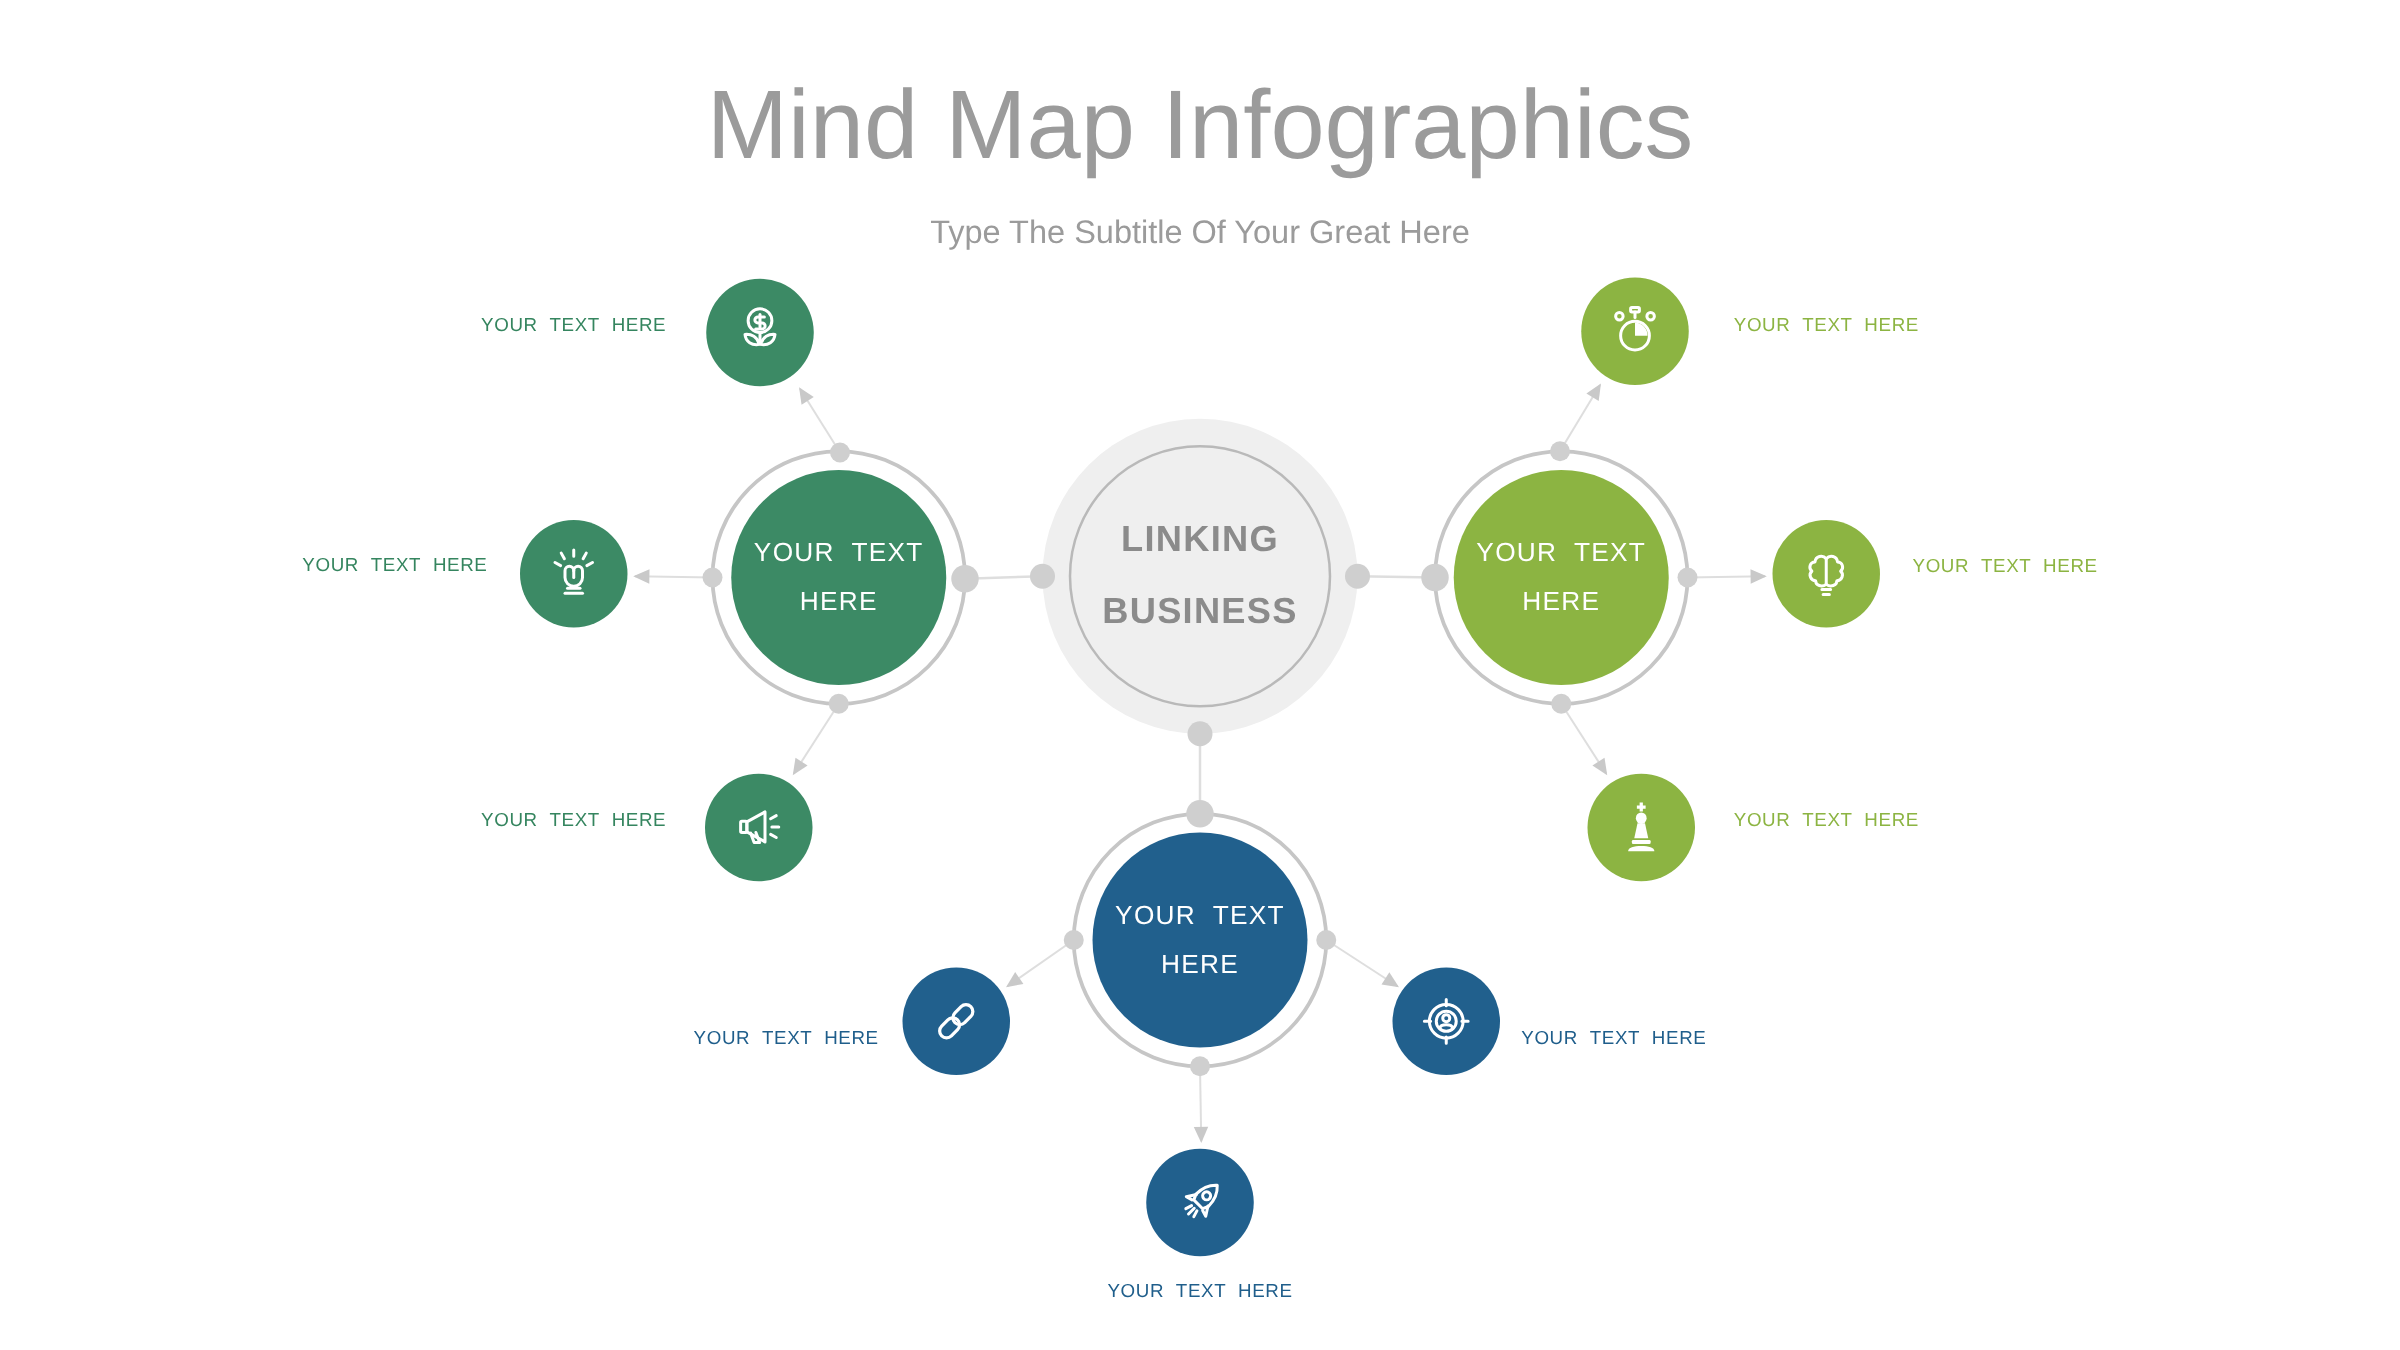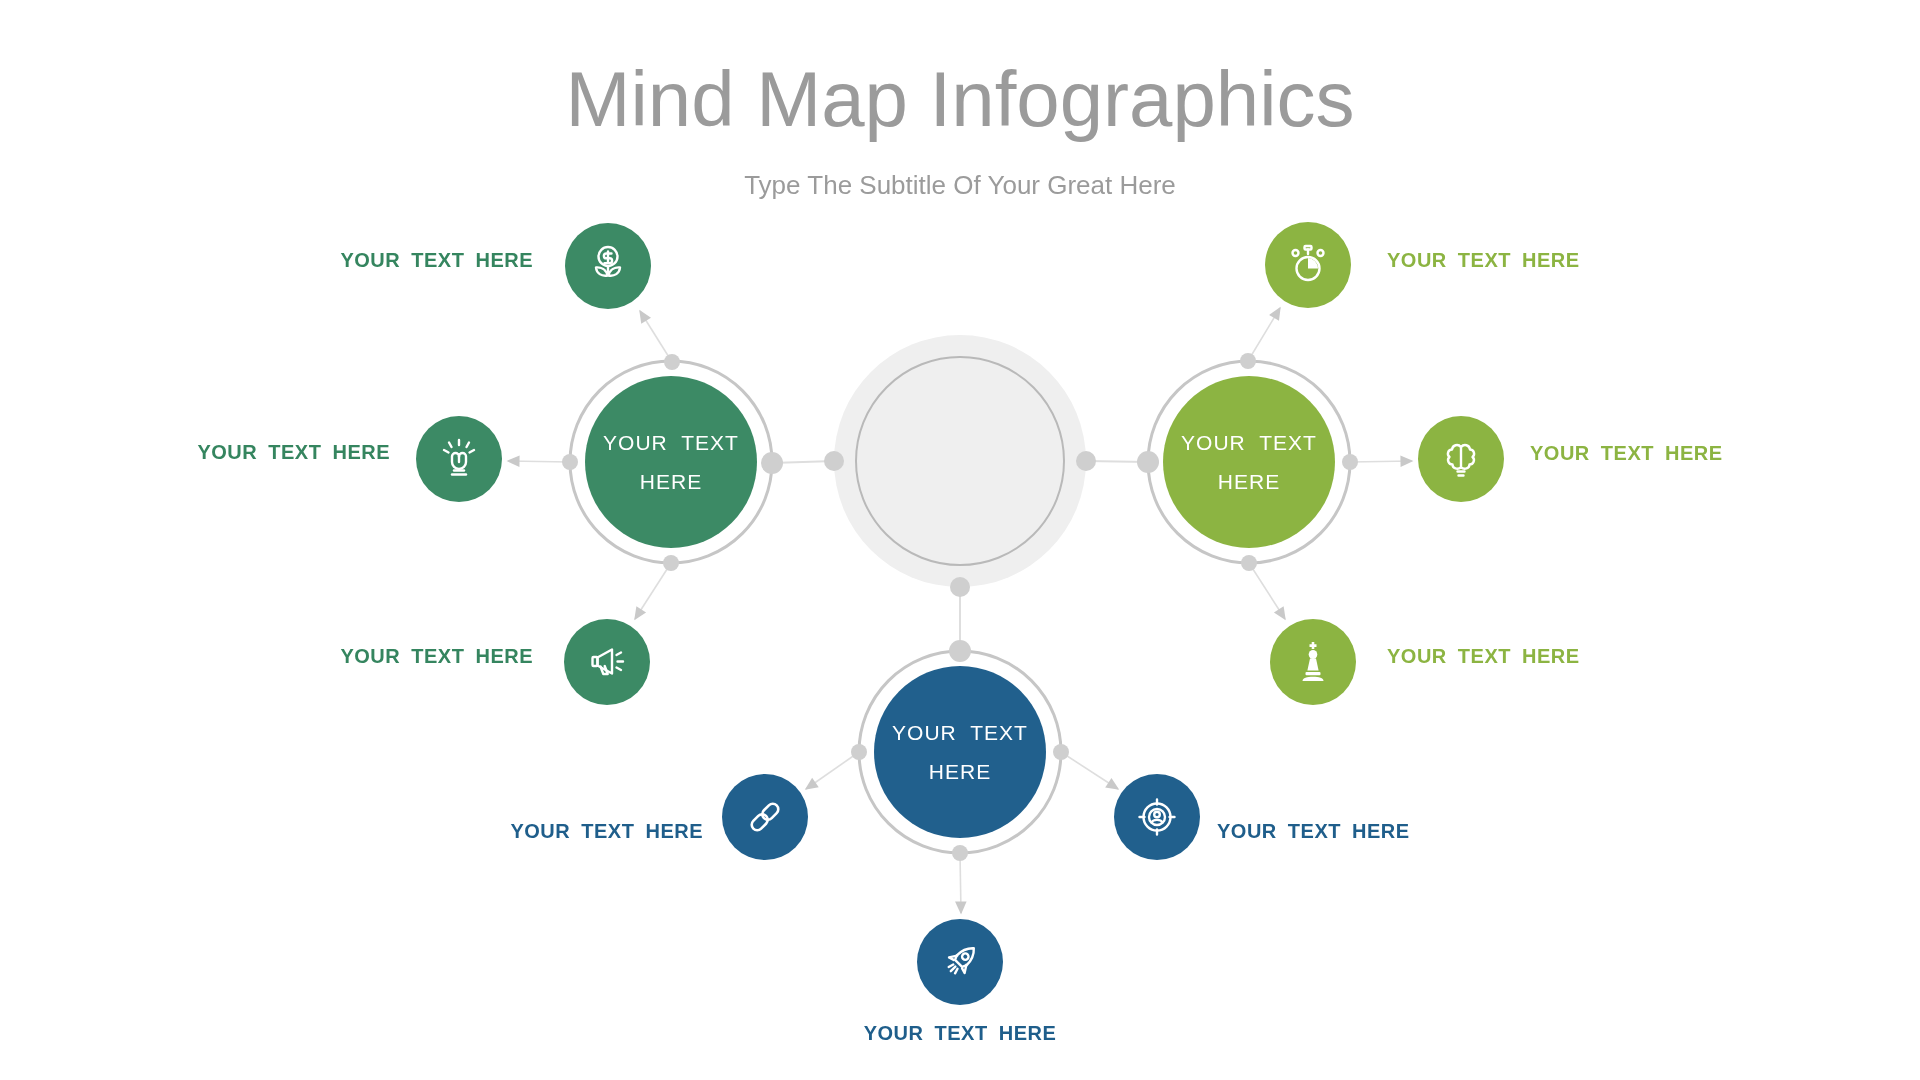--- a/index.html
+++ b/index.html
@@ -30,21 +30,21 @@
   .fill-green{background:#3c8a65;}
   .fill-olive{background:#8cb442;}
   .fill-blue{background:#21608d;}
 
   
   .sat{width:86px;height:86px;border-radius:50%;transform:translate(-50%,-50%);
        display:flex;align-items:center;justify-content:center;}
   .sat svg{display:block;}
 
   
-  .lbl{white-space:nowrap;font-weight:700;font-size:20px;letter-spacing:.5px;word-spacing:5px;}
+  .lbl{white-space:nowrap;font-weight:400;font-size:15px;letter-spacing:.5px;word-spacing:5px;}
   .lbl.right{transform:translate(-100%,-50%);}   
   .lbl.left{transform:translate(0,-50%);}        
   .lbl.center{transform:translate(-50%,-50%);}
   .lbl-green{color:#35855f;}
   .lbl-olive{color:#8cb442;}
   .lbl-blue{color:#1f5e8b;}
 
   .connectors{left:0;top:0;pointer-events:none;}
 </style>
 </head>
@@ -74,20 +74,22 @@
   <div class="abs node-fill fill-blue" style="left:960px;top:752px;">
     <div class="node-text">
       <div>YOUR TEXT</div>
       <div>HERE</div>
     </div>
   </div>
 
   <div class="abs center-fill" style="left:960px;top:461px;">
     <div class="center-inner-ring"></div>
     <div class="center-text">
+      <div>LINKING</div>
+      <div>BUSINESS</div>
     </div>
   </div>
 
   <div class="abs sat fill-green" style="left:608px;top:266px;">
     <svg width="48" height="48" viewBox="0 0 48 48" fill="none" stroke="#ffffff" stroke-width="2.4" stroke-linecap="round" stroke-linejoin="round">
       <circle cx="24" cy="14.5" r="9.5"></circle>
       <path d="M24 9.5v10"></path>
       <path d="M27.5 11.5h-5.2a2.4 2.4 0 0 0 0 4.8h3.4a2.4 2.4 0 0 1 0 4.8h-5.2"></path>
       <path d="M24 24v7.5"></path>
       <path d="M23.5 33.5c-1.5-6-6.5-8.5-11.5-8 .5 6 5.5 9 11.5 8z"></path>

